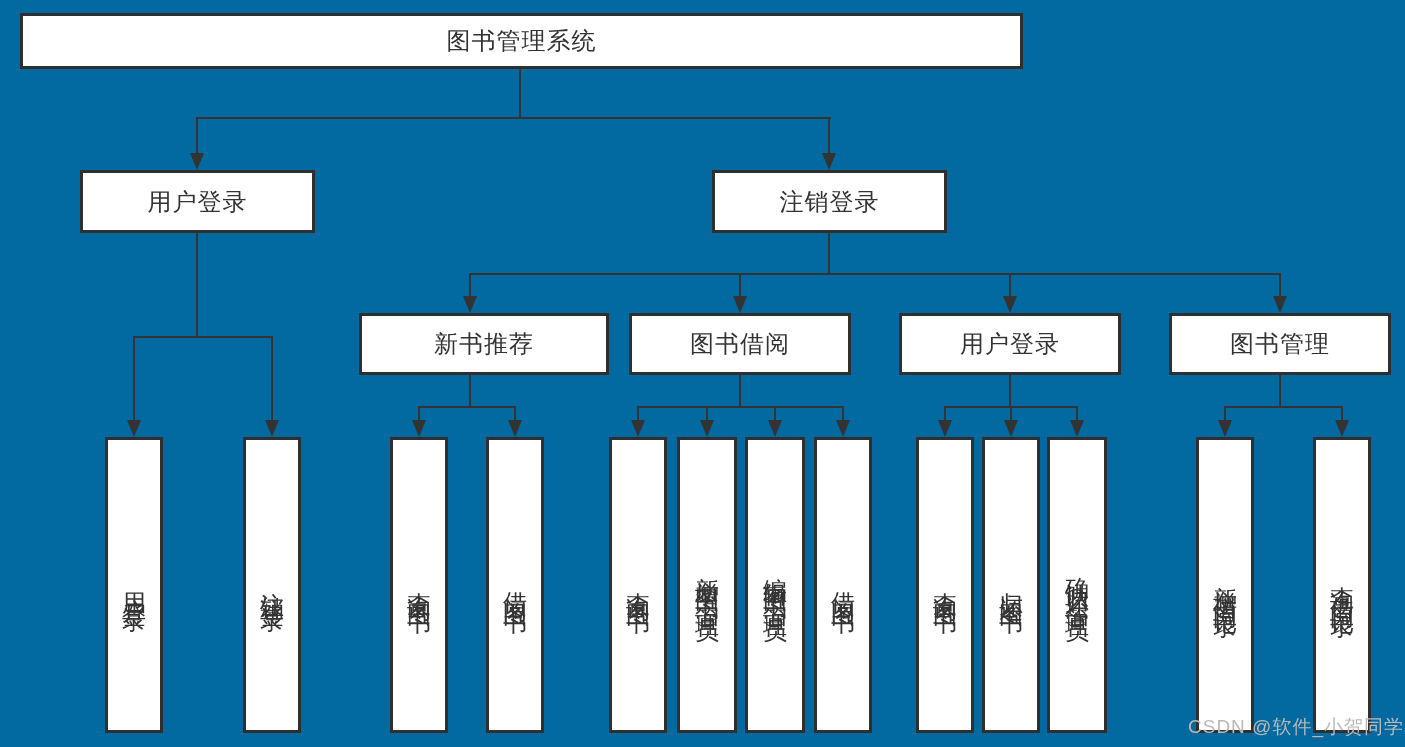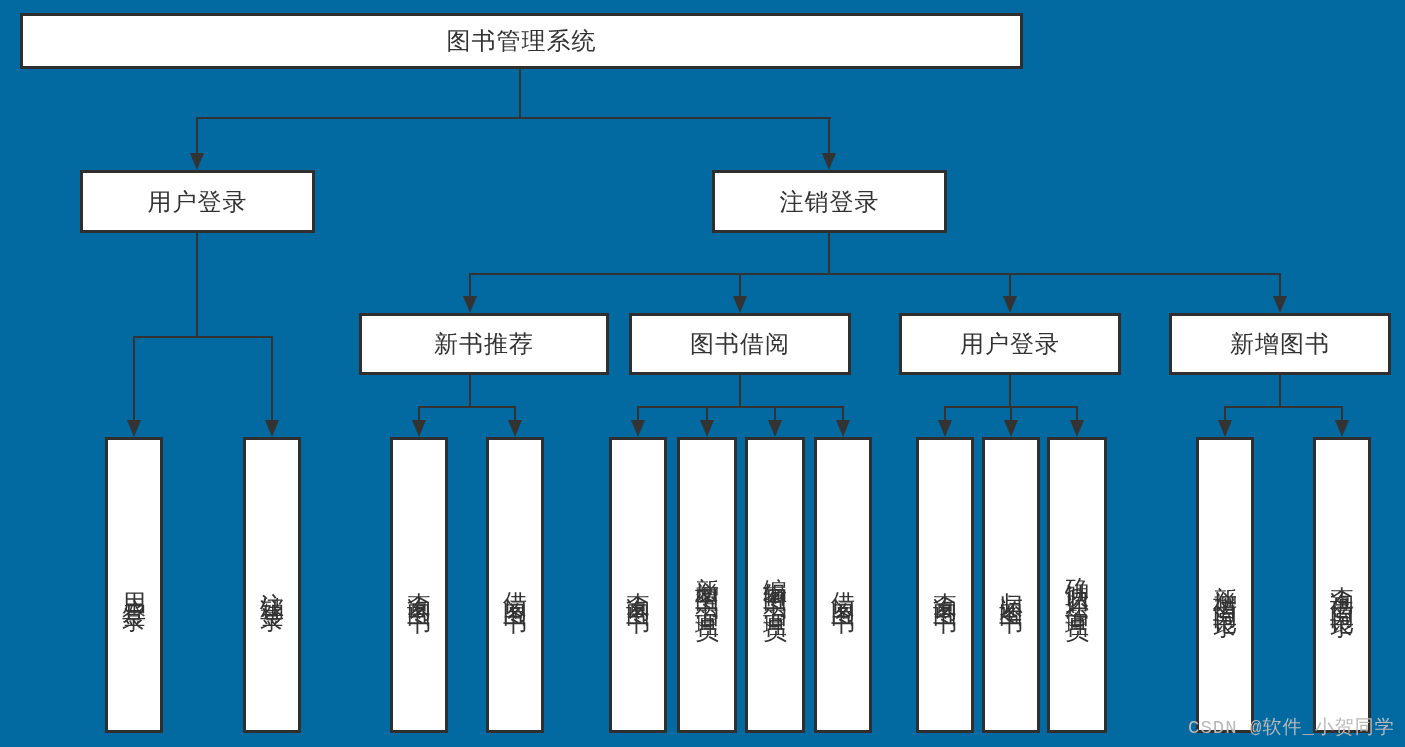--- a/index.html
+++ b/index.html
@@ -45,21 +45,20 @@
     border-top:17px solid #333333;
   }
   .watermark{
     position:absolute;
     left:1188px;top:714px;
     font-size:19px;
     color:#b9b9b9;
     letter-spacing:1px;
     z-index:5;
     white-space:nowrap;
-    font-family:Liberation Mono, monospace;
   }
 </style>
 </head>
 <body>
 
 <div id="canvas">
 
   <div class="hbox" style="left:20px;top:13px;width:1003px;height:56px">
     <span>图书管理系统</span>
   </div>
@@ -99,21 +98,21 @@
   <div class="hbox" style="left:359px;top:313px;width:250px;height:62px">
     <span>新书推荐</span>
   </div>
   <div class="hbox" style="left:629px;top:313px;width:222px;height:62px">
     <span>图书借阅</span>
   </div>
   <div class="hbox" style="left:899px;top:313px;width:222px;height:62px">
     <span>用户登录</span>
   </div>
   <div class="hbox" style="left:1169px;top:313px;width:222px;height:62px">
-    <span>新增图书</span>
+    <span>图书管理</span>
   </div>
 
   <div class="vline" style="left:469px;top:375px;height:33px"></div>
   <div class="hline" style="left:418px;top:406px;width:98px"></div>
   <div class="vline" style="left:418px;top:406px;height:18px"></div>
   <div class="vline" style="left:514px;top:406px;height:18px"></div>
   <div class="arrow" style="left:412px;top:420px"></div>
   <div class="arrow" style="left:508px;top:420px"></div>
 
   <div class="vline" style="left:739px;top:375px;height:33px"></div>

